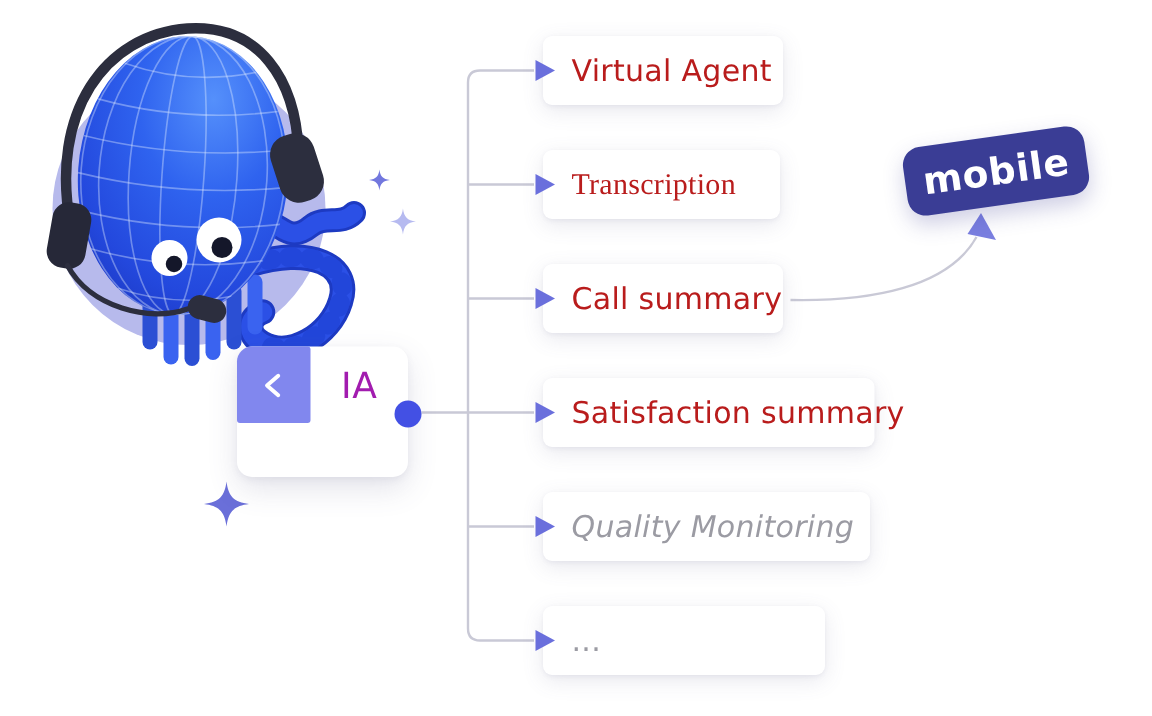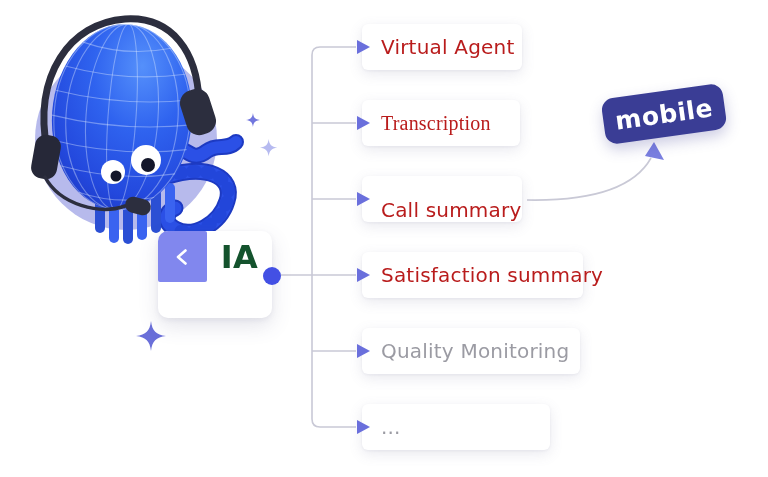--- a/index.html
+++ b/index.html
@@ -26,40 +26,40 @@
     position:absolute;left:5px;top:0;height:46px;z-index:2;
     background:#ffffff;border-radius:6px;
     box-shadow:0 4px 14px rgba(96,96,140,0.14), 0 1px 3px rgba(96,96,140,0.08);
     display:flex;align-items:center;padding-left:19px;box-sizing:border-box;
   }
   .feature-label{font-size:20px;color:#b91c1c;letter-spacing:.2px;white-space:nowrap;}
   .feature-row.muted .feature-label{color:#9b9ba3;}
 
   #row-0{top:24px;}  #row-0 .feature-box{width:160px;}
   #row-1{top:100px;} #row-1 .feature-box{width:158px;font-family:Liberation Serif, serif;}
-  #row-2{top:176px;} #row-2 .feature-box{width:160px;align-items:flex-end;}
+  #row-2{top:176px;} #row-2 .feature-box{width:160px;}
   #row-3{top:252px;} #row-3 .feature-box{width:221px;}
-  #row-4{top:328px;} #row-4 .feature-box{width:218px;}
+  #row-4{top:328px;} #row-4 .feature-box{width:218px;font-style:italic;}
   #row-5{top:404px;} #row-5 .feature-box{width:188px;}
 
   
   #ia-card{
     left:158px;top:231px;width:114px;height:87px;z-index:4;
     background:#ffffff;border-radius:10px;
     box-shadow:0 8px 20px rgba(90,90,130,0.16), 0 2px 5px rgba(90,90,130,0.08);
   }
   #ia-chevron-btn{
     position:absolute;left:0;top:0;width:49px;height:51px;
     background:#8187ee;border-radius:10px 2px 2px 2px;
     display:flex;align-items:center;justify-content:center;cursor:pointer;border:none;
   }
   #ia-label{
     position:absolute;left:49px;top:0;width:65px;height:51px;
     display:flex;align-items:center;justify-content:center;
-    font-size:32px;font-weight:700;color:#14532d;letter-spacing:.5px;
+    font-size:24px;font-weight:400;color:#a21caf;letter-spacing:.5px;
   }
   #connector-dot{
     left:263px;top:267px;width:18px;height:18px;border-radius:50%;
     background:#4350e4;z-index:5;
   }
 
   
   #mobile-badge{
     left:603px;top:91px;width:122px;height:46px;z-index:4;
     background:#3a3d95;border-radius:12px;transform:rotate(-8deg);

